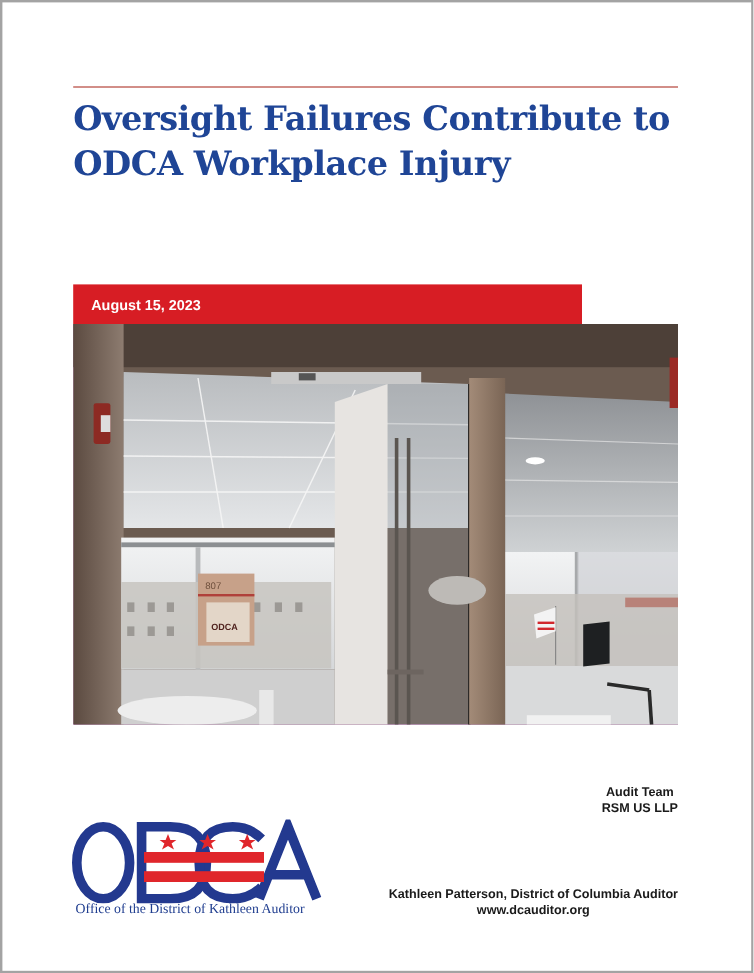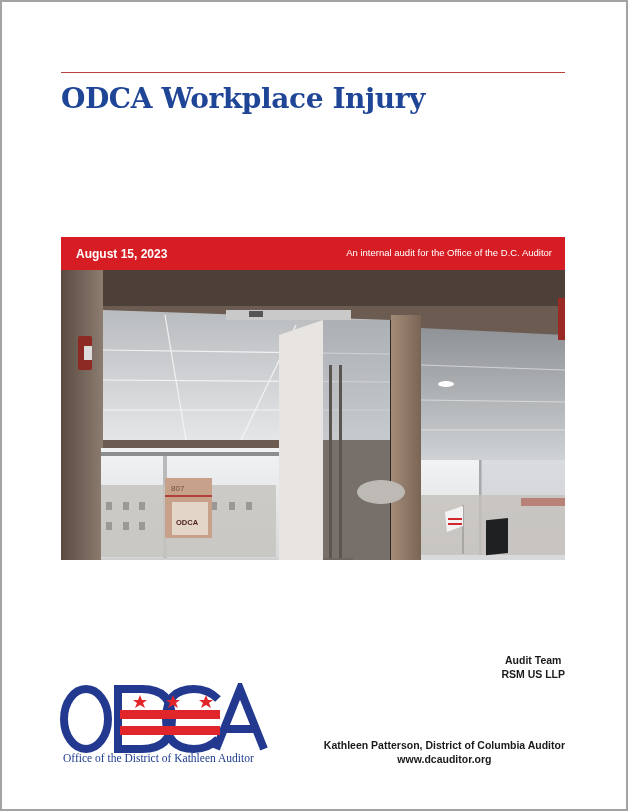--- a/index.html
+++ b/index.html
@@ -13,28 +13,28 @@
     border-top: 1px solid #b5443a;
   }
   .title {
     position: absolute; left: 61px; top: 80px; width: 520px;
     font-family: "DejaVu Serif", "Liberation Serif", serif;
     font-weight: bold; font-size: 28px; line-height: 38px;
     color: #1f4596; letter-spacing: -0.4px;
   }
   .title div { white-space: nowrap; }
   .band {
-    position: absolute; left: 61px; top: 237px; width: 504px; height: 33px;
+    position: absolute; left: 61px; top: 237px; width: 424px; height: 33px;
     background: #d71d24; color: #fff;
     font-family: "Liberation Sans", "DejaVu Sans", sans-serif;
   }
   .band .date { position: absolute; left: 15px; top: 10px; font-size: 12px; font-weight: bold; }
   .band .sub  { position: absolute; right: 13px; top: 10px; font-size: 9.5px; }
   .photo {
-    position: absolute; left: 61px; top: 270px; width: 504px; height: 290px;
+    position: absolute; left: 61px; top: 270px; width: 504px; height: 334px;
     overflow: hidden; background: #f0abfc;
   }
   .photo svg { display: block; }
   .logo { position: absolute; left: 60px; top: 683px; width: 210px; height: 90px; }
   .logo-caption {
     position: absolute; left: 63px; top: 752px;
     font-family: "Liberation Serif", "DejaVu Serif", serif;
     font-size: 11.5px; color: #1f3d8f; white-space: nowrap;
   }
   .right-info {
@@ -46,26 +46,26 @@
   .auditor { top: 738px; margin-left: 44px; }
 </style>
 </head>
 <body>
 
 <div class="page"></div>
 
 <div class="rule"></div>
 
 <div class="title">
+  <div>Oversight Failures Contribute to</div>
   <div>ODCA Workplace Injury</div>
 </div>
 
 <div class="band">
   <span class="date">August 15, 2023</span>
-  <span class="sub">An internal audit for the Office of the D.C. Auditor</span>
 </div>
 
 <div class="photo">
   <svg width="504" height="334" viewBox="0 0 504 334">
     <defs>
       <linearGradient id="wallL" x1="0" x2="1">
           <stop offset="0" stop-color="#5b4a40"></stop>
           <stop offset="1" stop-color="#8d7c70"></stop>
         </linearGradient>
       <linearGradient id="ceil" x1="0" y1="0" x2="0" y2="1">

